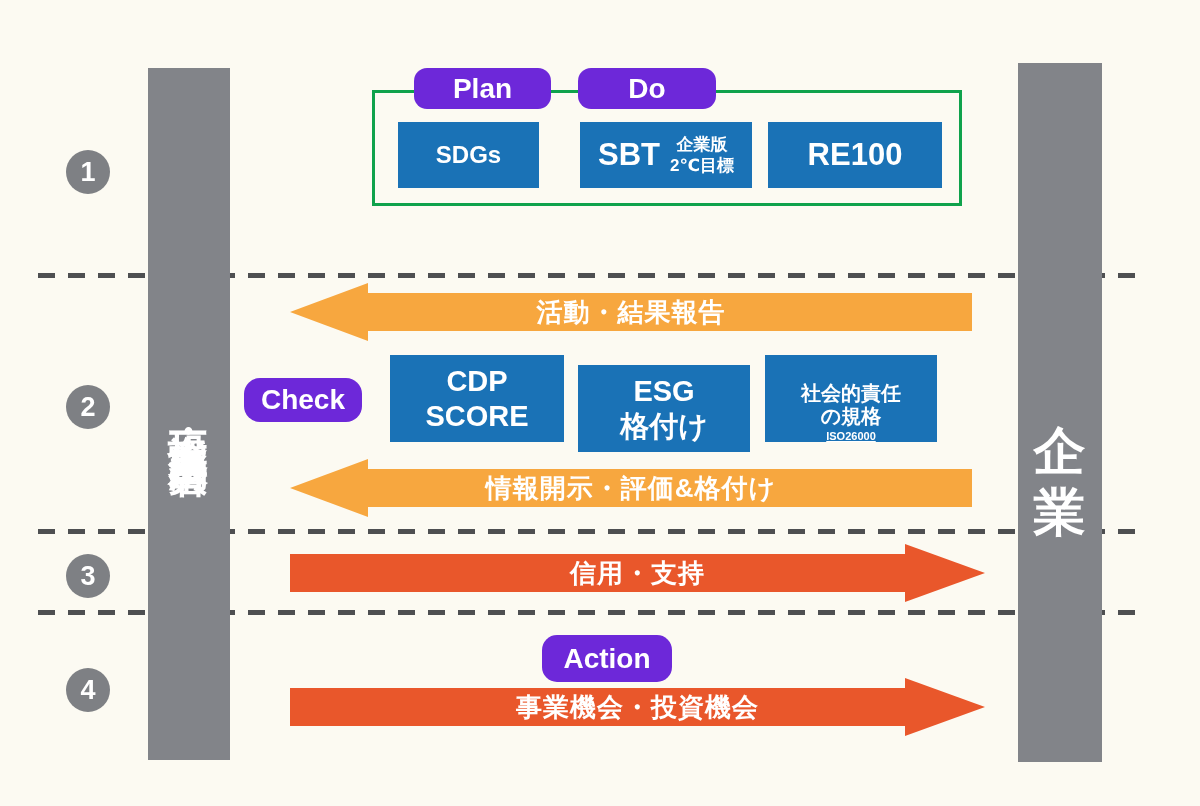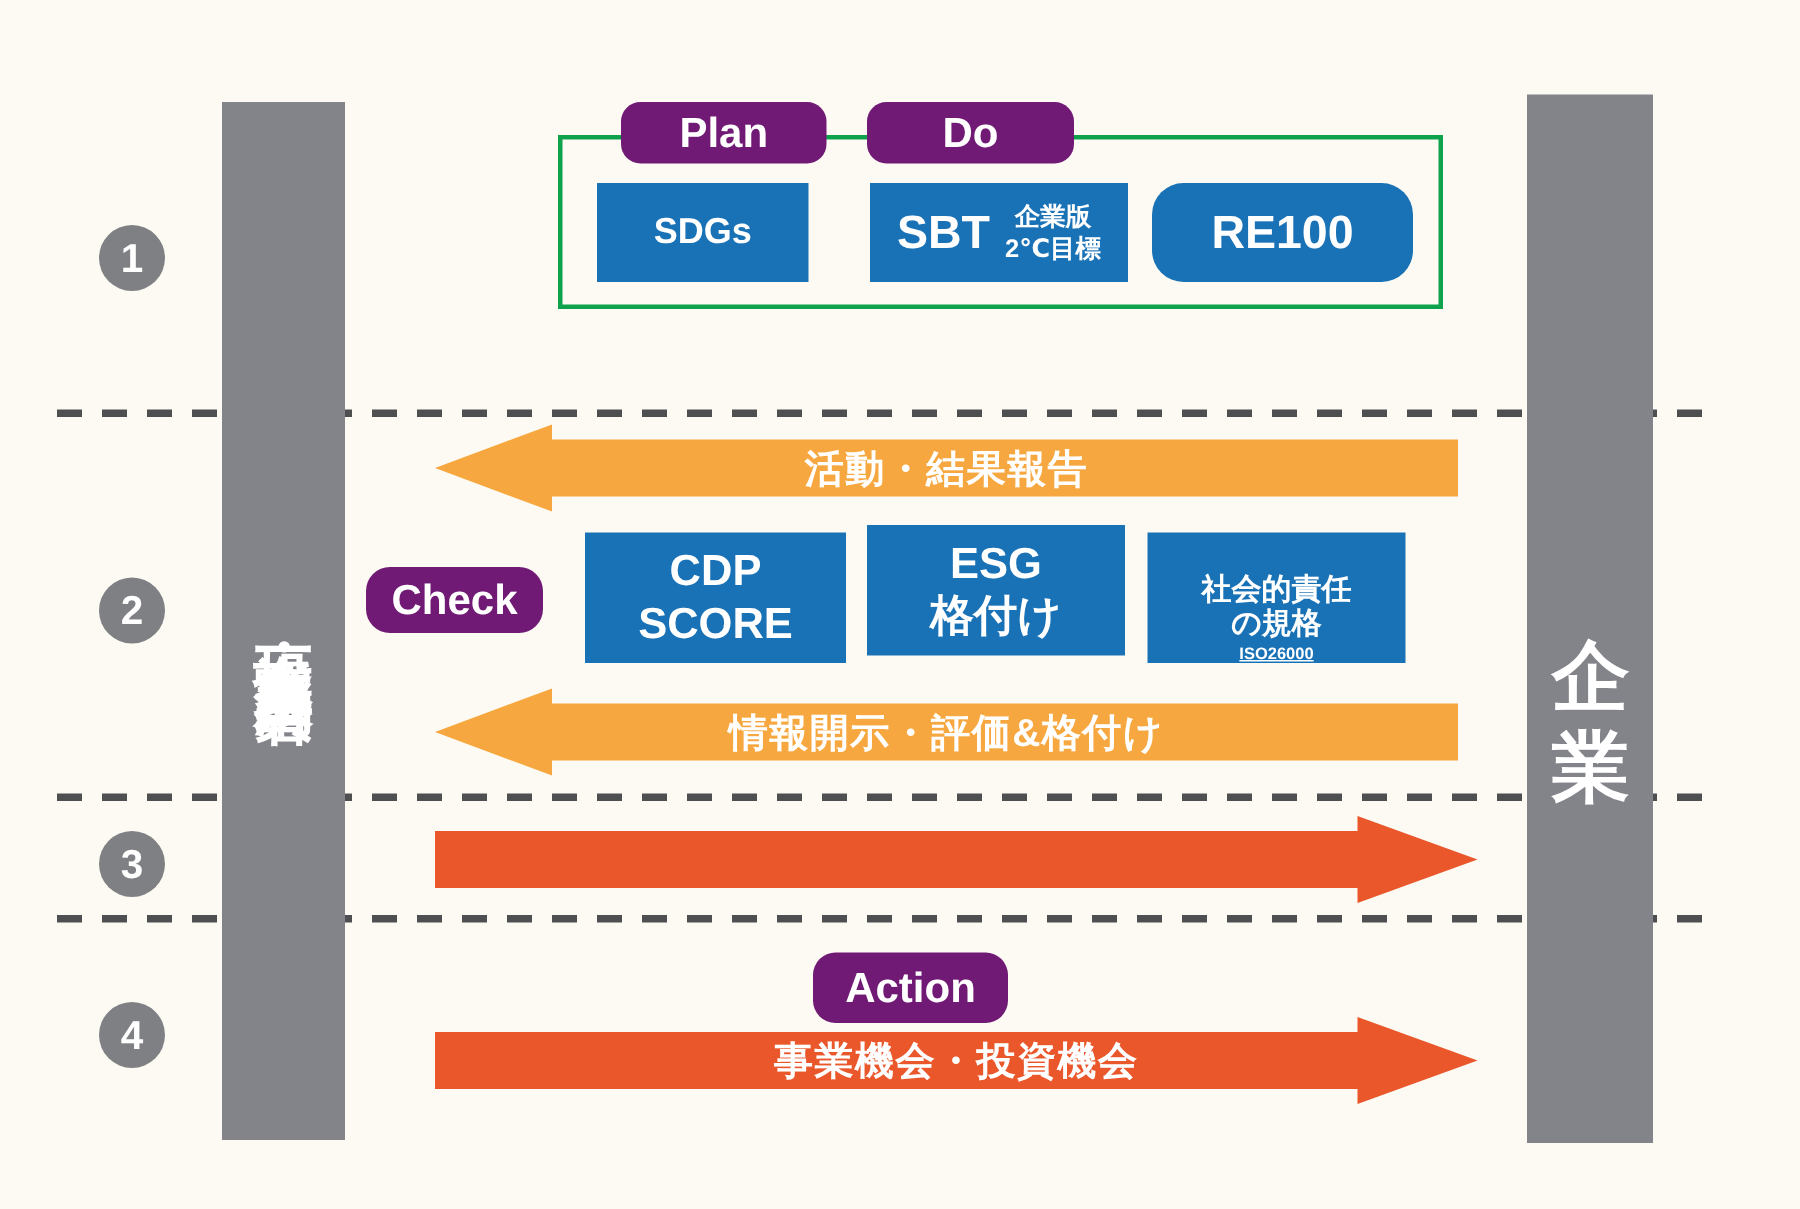--- a/index.html
+++ b/index.html
@@ -44,40 +44,40 @@
   .step2{left:66px;top:385px;}
   .step3{left:66px;top:554px;}
   .step4{left:66px;top:668px;}
   
   .pdca-frame{
     position:absolute;z-index:3;
     left:372px;top:90px;width:584px;height:110px;
     border:3px solid #0FA24C;background:transparent;
   }
   .pill{
-    position:absolute;z-index:4;background:#701a75;border-radius:13px;
+    position:absolute;z-index:4;background:#6d28d9;border-radius:13px;
     color:#fff;font-weight:bold;font-size:28px;
     display:flex;align-items:center;justify-content:center;
   }
   .pill-plan{left:414px;top:68px;width:137px;height:41px;}
   .pill-do{left:578px;top:68px;width:138px;height:41px;}
   .pill-check{left:244px;top:378px;width:118px;height:44px;border-radius:16px;}
   .pill-action{left:542px;top:635px;width:130px;height:47px;border-radius:15px;}
   
   .bluebox{
     position:absolute;z-index:4;background:#1A72B6;color:#fff;font-weight:bold;
     display:flex;align-items:center;justify-content:center;text-align:center;
   }
   .bb-sdgs {left:398px;top:122px;width:141px;height:66px;font-size:24px;}
   .bb-sbt  {left:580px;top:122px;width:172px;height:66px;gap:10px;}
-  .bb-re100{left:768px;top:122px;width:174px;height:66px;font-size:31px;border-radius:21px;}
+  .bb-re100{left:768px;top:122px;width:174px;height:66px;font-size:31px;}
   .bb-sbt .big{font-size:31px;}
   .bb-sbt .subcol{display:flex;flex-direction:column;line-height:1.25;font-size:17px;}
   .bb-cdp{left:390px;top:355px;width:174px;height:87px;}
-  .bb-esg{left:578px;top:350px;width:172px;height:87px;}
+  .bb-esg{left:578px;top:365px;width:172px;height:87px;}
   .bb-iso{left:765px;top:355px;width:172px;height:87px;}
   .two-line{display:flex;flex-direction:column;line-height:1.2;font-size:29px;}
   .iso-col{display:flex;flex-direction:column;line-height:1.15;font-size:20px;margin-top:28px;}
   .iso-col .tiny{font-size:11px;margin-top:2px;text-decoration:underline;}
   
   .arrow{
     position:absolute;z-index:3;height:58px;
     display:flex;align-items:center;justify-content:center;
   }
   .arrow .head{position:absolute;width:0;height:0;top:0;}
@@ -188,20 +188,21 @@
     <span class="albl">活動・結果報告</span>
   </div>
   <div class="arrow arrow-left a3">
     <span class="head"></span>
     <span class="body"></span>
     <span class="albl">情報開示・評価&amp;格付け</span>
   </div>
   <div class="arrow arrow-right a4">
     <span class="head"></span>
     <span class="body"></span>
+    <span class="albl">信用・支持</span>
   </div>
   <div class="arrow arrow-right a5">
     <span class="head"></span>
     <span class="body"></span>
     <span class="albl">事業機会・投資機会</span>
   </div>
 
 </div>
 
 </body></html>

